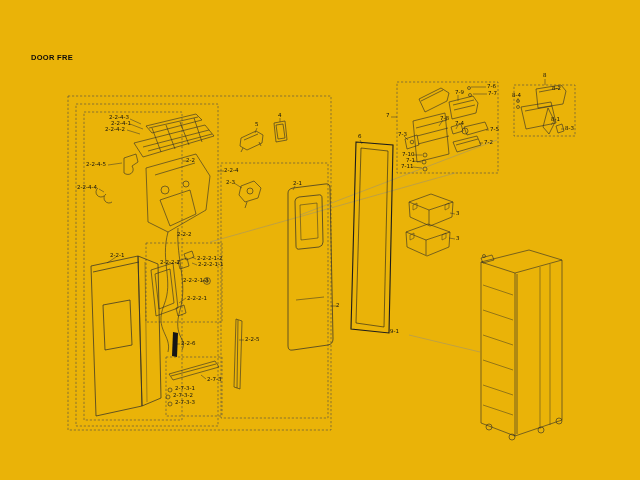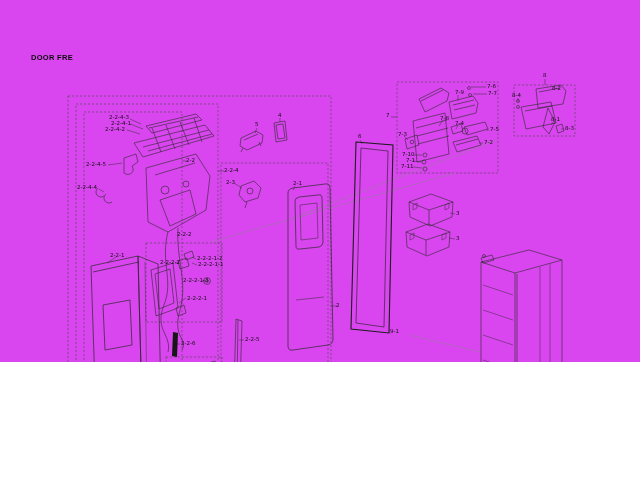--- a/index.html
+++ b/index.html
@@ -1,16 +1,16 @@
 <!DOCTYPE html>
 <html><head>
 <meta charset="utf-8">
 <style>
   html,body{margin:0;padding:0;background:#fff;}
-  #stage{position:relative;width:640px;height:362px;background:#d946ef;overflow:hidden;
+  #stage{position:relative;width:640px;height:480px;background:#eab308;overflow:hidden;
          font-family:"Liberation Sans",sans-serif;}
   #art{position:absolute;left:0;top:0;}
   .lbl{position:absolute;font-size:5.5px;line-height:1;color:#111;white-space:nowrap;
        font-family:"DejaVu Sans",sans-serif;}
   .title{position:absolute;left:31px;top:53px;font-size:7.5px;font-weight:bold;
          letter-spacing:.3px;color:#0b0b0b;}
 </style>
 </head>
 <body>
 

